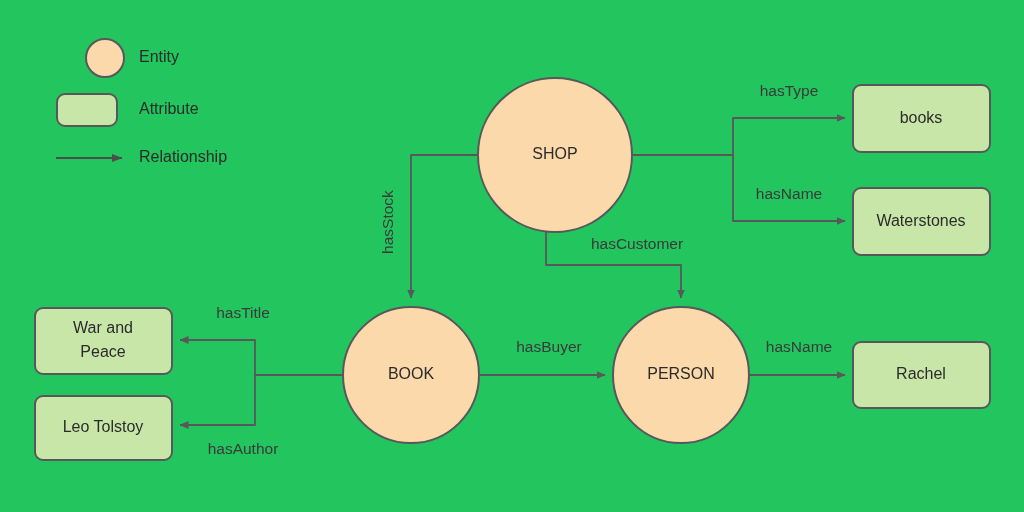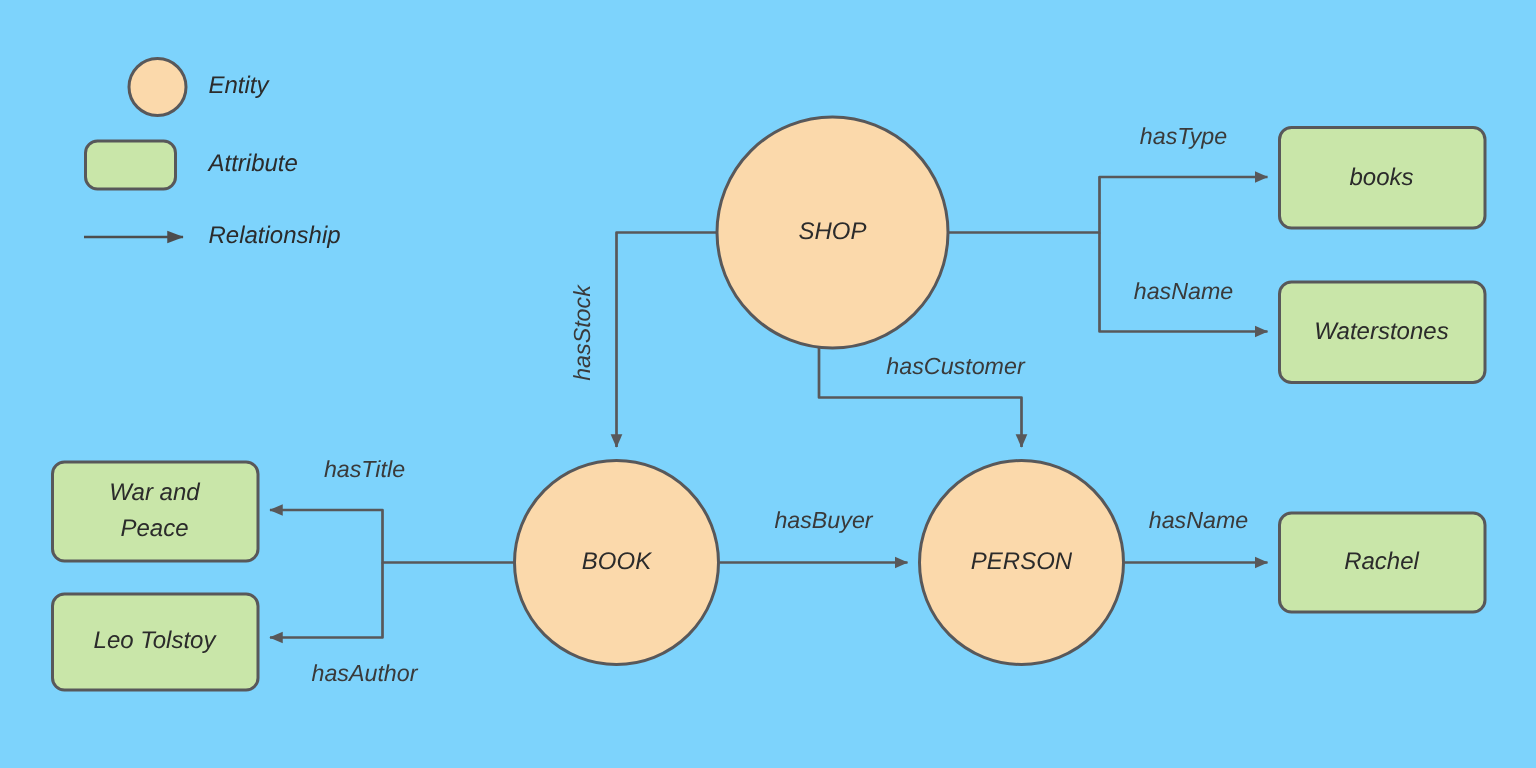--- a/index.html
+++ b/index.html
@@ -10,22 +10,21 @@
   body {
     width: 1024px;
     height: 512px;
     overflow: hidden;
     font-family: "Liberation Sans", sans-serif;
   }
   #canvas {
     position: relative;
     width: 1024px;
     height: 512px;
-    background: #7dd3fc;
-    font-style: italic;
+    background: #22c55e;
   }
   svg#diagram {
     position: absolute;
     left: 0;
     top: 0;
     width: 1024px;
     height: 512px;
   }
   .node-circle {
     fill: #fbd9ab;

